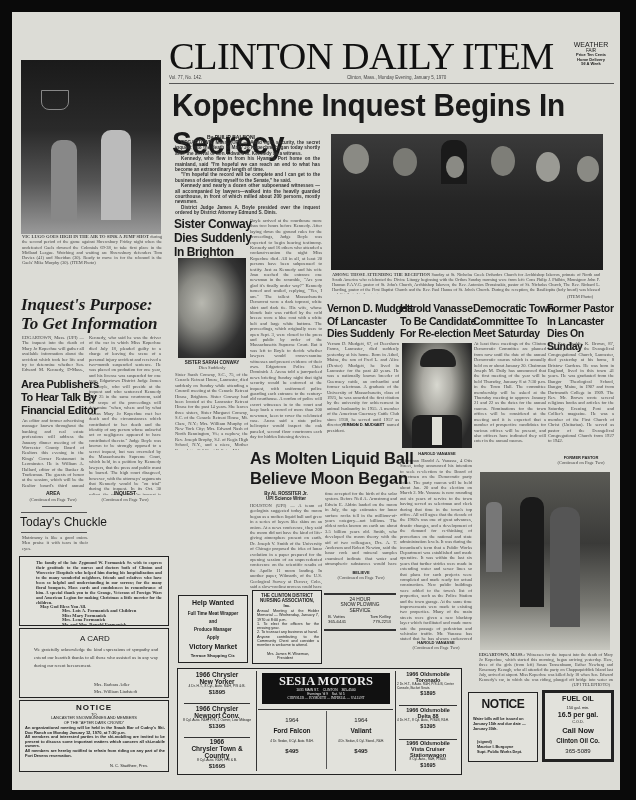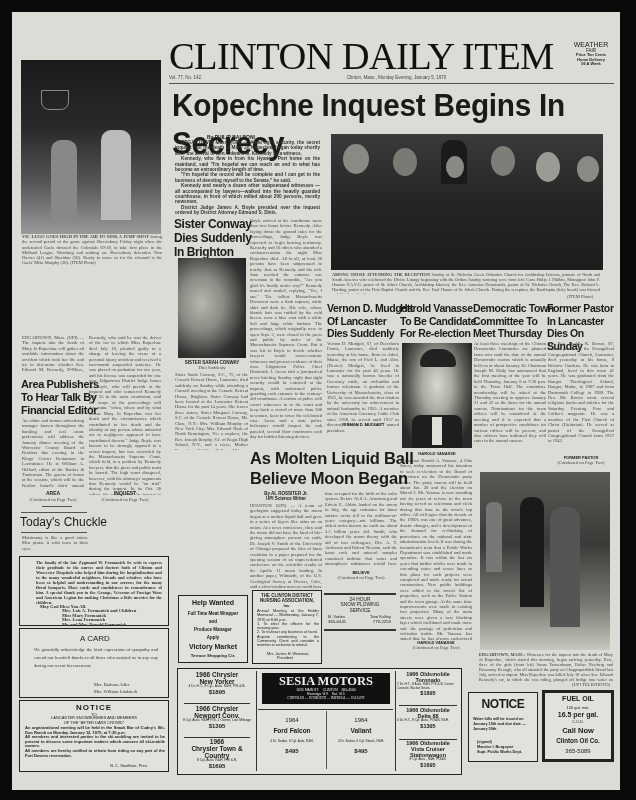--- a/index.html
+++ b/index.html
@@ -21,20 +21,22 @@
 <div class="page">
 
   <div class="photo" style="left:9px;top:48px;width:140px;height:174px;background:linear-gradient(180deg,#1a1a1a 0%,#2a2a2a 40%,#555 70%,#9a9a9a 100%);">
     <div class="abs" style="left:20px;top:30px;width:26px;height:18px;border:1px solid #888;border-radius:0 0 8px 8px;"></div>
     <div class="abs" style="left:30px;top:80px;width:26px;height:80px;background:#888;border-radius:10px 10px 0 0;"></div>
     <div class="abs" style="left:80px;top:70px;width:30px;height:90px;background:#bbb;border-radius:10px 10px 0 0;"></div>
   </div>
   <div class="abs txt" style="left:10px;top:222px;width:140px;height:44px;font-size:4.5px;line-height:5.3px;"><b>VIC LUGO GOES HIGH IN THE AIR TO SINK A JUMP SHOT</b> <span>during the second period of the game against Shrewsbury Friday night when the undefeated Gaels downed the Colonials 69-38, to take first place in the Midland League. Watching and waiting are Shrewsbury defenders Tom Davies (41) and Sheridan (30). Ready to move in for the rebound is the Gaels' Mike Murphy (30).</span> <span>(ITEM Photo)</span></div>
 
   <div class="abs" style="left:9px;top:283px;font-family:'Liberation Serif',serif;font-style:italic;font-weight:bold;font-size:17px;line-height:19px;">
+    <div>Inquest's Purpose:</div>
+    <div>To Get Information</div>
   </div>
   <div class="abs txt" style="left:10px;top:323px;width:62px;height:38px;">EDGARTOWN, Mass. (UPI) — The inquest into the death of Mary Jo Kopechne will gather all available information about the accident which took her life and try to determine whether Sen. Edward M. Kennedy, D-Mass., or anyone else was criminally responsible for her death.</div>
   <div class="abs txt" style="left:77px;top:323px;width:72px;height:160px;">Kennedy, who said he was the driver of the car in which Miss Kopechne died July 18, pleaded guilty to a charge of leaving the scene of a personal injury accident and received a two-month suspended sentence. He was placed on probation for one year, and his license was suspended for one year. Edgartown District Judge James A. Boyle, who will preside at the inquest and who sentenced Kennedy July 25 in the same courtroom, said the scope of the proceedings will determine "when, where and by what means Mary Jo Kopechne met her death and the circumstances which contributed to her death and the identity of any person whose unlawful act or negligence appeared to have contributed thereto." Judge Boyle was known to be strongly opposed to a secret inquest, but was overruled by the Massachusetts Supreme Court, which held, in a petition by Kennedy lawyers, that the press and public must be barred. The high court disagreed, however, with the attorneys' arguments that Kennedy would be "on trial" during the inquest. In its Oct. 30 ruling, the court said, "An inquest is not a prosecution of anybody. It is not a trial of anyone—the inquest serves as an inquiry—the inquest serves as an investigation." But the Supreme Court did not come down hard on the matter of secrecy of the inquest.</div>
   <div class="abs smallcap center" style="left:77px;top:478px;width:72px;">INQUEST</div>
   <div class="abs txt center" style="left:77px;top:485px;width:72px;">(Continued on Page Two)</div>
 
   <div class="abs cond" style="left:9px;top:366px;font-size:11px;line-height:13px;">
     <div>Area Publishers</div>
     <div>To Hear Talk By</div>
     <div>Financial Editor</div>
@@ -151,21 +153,21 @@
     <div class="abs" style="left:30px;top:74px;width:10px;height:28px;background:#e0e0d8;"></div>
   </div>
   <div class="abs smallcap center" style="left:388px;top:439px;width:74px;font-size:4px;">HAROLD VANASSE</div>
   <div class="abs txt" style="left:388px;top:446px;width:72px;height:182px;">Selectman Harold A. Vanasse, 4 Otis Street, today announced his intention to seek re-election to the Board of Selectmen on the Democratic party ticket. The party caucus will be held about Jan. 20 and the election on March 2. Mr. Vanasse is now rounding out six years of service to the town having served as selectman and clerk during that time in the town's top office. All will agree that the decade of the 1960's was one of great advances, drastic changes, and a development of the demand for re-thinking of procedures on the national and state administration levels. It was during the incumbent's term that a Public Works Department was established and made operative. It was within the last six years that further strides were made in extending water and sewer lines so that plans for such projects were completed and made ready for actual construction. New public buildings were added to the town's list of properties, such as the Police Station and the town garage. At the same time improvements were made to existing two properties. Many of the main streets were given a new blacktop layer which facilitated and made more safe the passage of pedestrian and vehicular traffic. Mr. Vanasse has stated that he has always endeavored to follow a policy of fairness to all.</div>
   <div class="abs smallcap center" style="left:388px;top:628px;width:72px;font-size:4px;">HAROLD VANASSE</div>
   <div class="abs txt center" style="left:388px;top:633px;width:72px;">(Continued on Page Two)</div>
 
   <div class="abs cond" style="left:461px;top:290px;font-size:10.5px;line-height:12.5px;">
     <div>Democratic Town</div>
     <div>Committee To</div>
-    <div>Meet Thursday</div>
+    <div>Meet Saturday</div>
   </div>
   <div class="abs txt" style="left:462px;top:329px;width:72px;height:120px;">At least three meetings of the Clinton Democratic Committee are planned from now until the date of the annual Democratic caucus which is annually held on or about January 20. Chairman Joseph M. Daily has announced that the first meeting of the year will be held Thursday, January 8 at 7:30 p.m. in the Town Hall. The committee membership will be asked at the Thursday meeting to approve January 21 and 22 as the dates for the annual caucus. Nominations for the town offices will be considered at the meeting and it is expected that a number of prospective candidates for various offices will be present, and also officers have indicated they will enter in the annual caucus.</div>
 
   <div class="abs cond" style="left:535px;top:290px;font-size:10.5px;line-height:12.5px;">
     <div>Former Pastor</div>
     <div>In Lancaster</div>
     <div>Dies On Sunday</div>
   </div>
   <div class="abs txt" style="left:536px;top:329px;width:66px;height:112px;">The Rev. Freddie K. Brown, 87, former pastor of the Evangelical Congregational Church, Lancaster, died yesterday at his home, 8 Bristow Gardens. He was born in England, lived in this town 41 years. He was graduated from the Bangor Theological School, Bangor, Maine, in 1907 and from Dartmouth College in 1909. The Rev. Mr. Brown wrote several religious books and articles for the Saturday Evening Post and Collier's magazine. He was a member of the First Church of Christ (Unitarian). He served as pastor of the Evangelical Congregational Church from 1927 to 1942.</div>
   <div class="abs smallcap center" style="left:536px;top:443px;width:66px;font-size:4px;">FORMER PASTOR</div>

